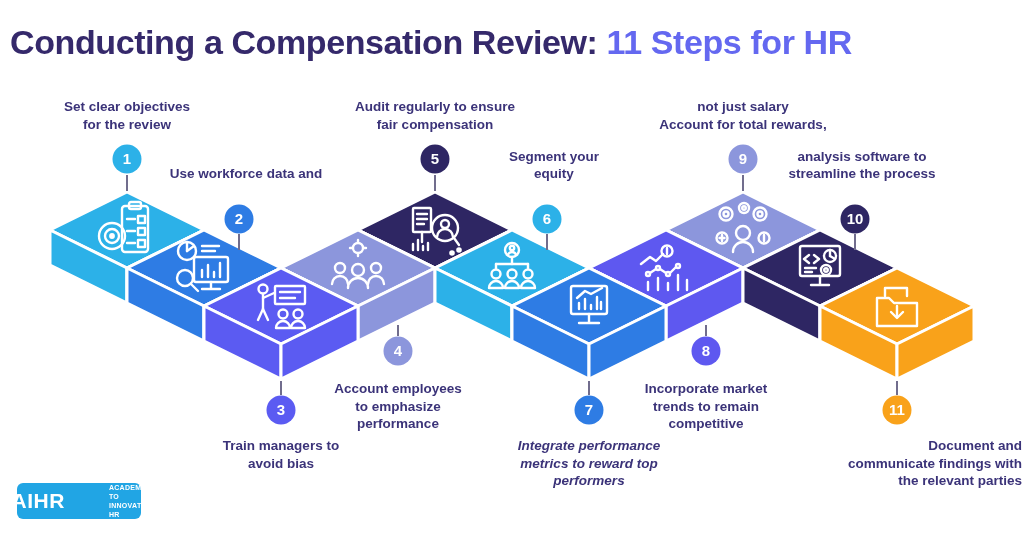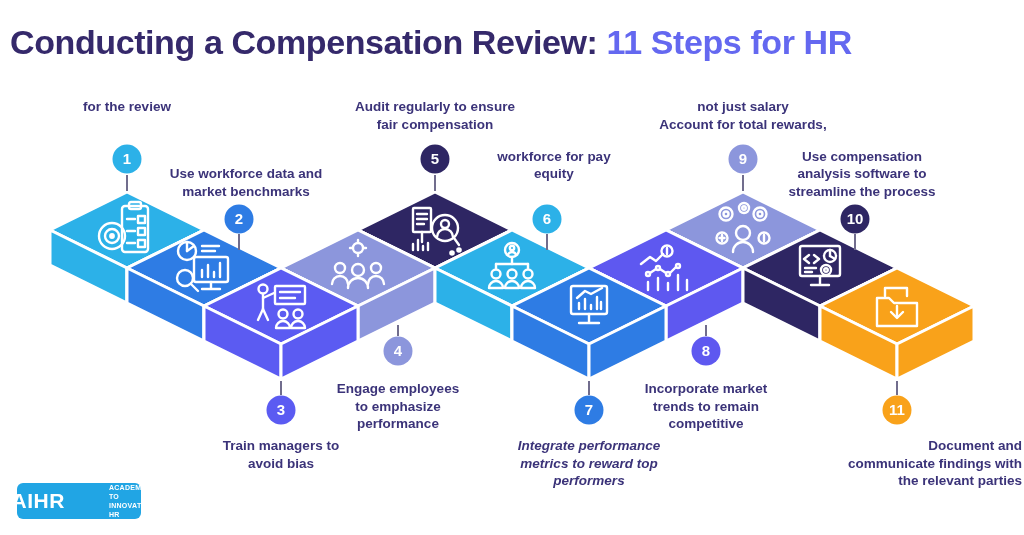--- a/index.html
+++ b/index.html
@@ -262,59 +262,58 @@
         <circle cx="743" cy="159" r="14.5" fill="#8c96dc"></circle>
         <text x="743" y="164" text-anchor="middle" font-size="15" font-weight="bold" fill="#ffffff" font-family="Liberation Sans, sans-serif">9</text>
         <line x1="855" y1="234" x2="855" y2="250" stroke="#716d8d" stroke-width="2"></line>
         <circle cx="855" cy="219" r="14.5" fill="#2e2663"></circle>
         <text x="855" y="224" text-anchor="middle" font-size="15" font-weight="bold" fill="#ffffff" font-family="Liberation Sans, sans-serif">10</text>
         <line x1="897" y1="381" x2="897" y2="395" stroke="#716d8d" stroke-width="2"></line>
         <circle cx="897" cy="410" r="14.5" fill="#f9a21a"></circle>
         <text x="897" y="415" text-anchor="middle" font-size="15" font-weight="bold" fill="#ffffff" font-family="Liberation Sans, sans-serif">11</text>
       </svg>
       <div class="step-label" style="left:127px;top:98px;">
+        <span>Set clear objectives</span>
         <span>for the review</span>
       </div>
       <div class="step-label" style="left:246px;top:165px;">
         <span>Use workforce data and</span>
-        <span>market benchmarks</span>
       </div>
       <div class="step-label" style="left:281px;top:437px;">
         <span>Train managers to</span>
         <span>avoid bias</span>
       </div>
       <div class="step-label" style="left:398px;top:380px;">
-        <span>Engage employees</span>
+        <span>Account employees</span>
         <span>to emphasize</span>
         <span>performance</span>
       </div>
       <div class="step-label" style="left:435px;top:98px;">
         <span>Audit regularly to ensure</span>
         <span>fair compensation</span>
       </div>
       <div class="step-label" style="left:554px;top:147.5px;">
-        <span>workforce for pay</span>
+        <span>Segment your</span>
         <span>equity</span>
       </div>
       <div class="step-label" style="left:589px;top:437px;font-style:italic;">
         <span>Integrate performance</span>
         <span>metrics to reward top</span>
         <span>performers</span>
       </div>
       <div class="step-label" style="left:706px;top:380px;">
         <span>Incorporate market</span>
         <span>trends to remain</span>
         <span>competitive</span>
       </div>
       <div class="step-label" style="left:743px;top:98px;">
         <span>not just salary</span>
         <span>Account for total rewards,</span>
       </div>
       <div class="step-label" style="left:862px;top:147.5px;">
-        <span>Use compensation</span>
         <span>analysis software to</span>
         <span>streamline the process</span>
       </div>
       <div class="step-label" style="left:897px;top:437px;text-align:right;">
         <span>Document and</span>
         <span>communicate findings with</span>
         <span>the relevant parties</span>
       </div>
     </div>
 

